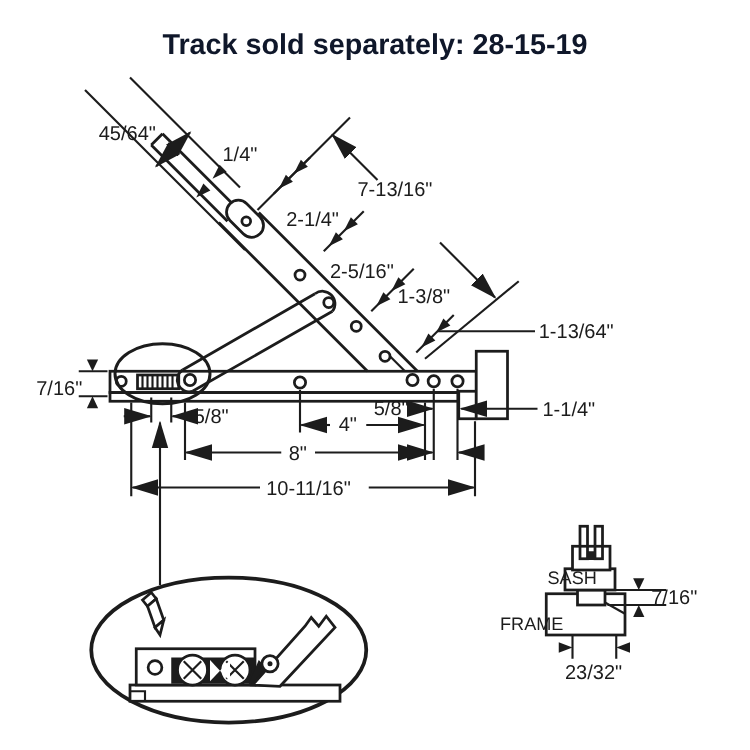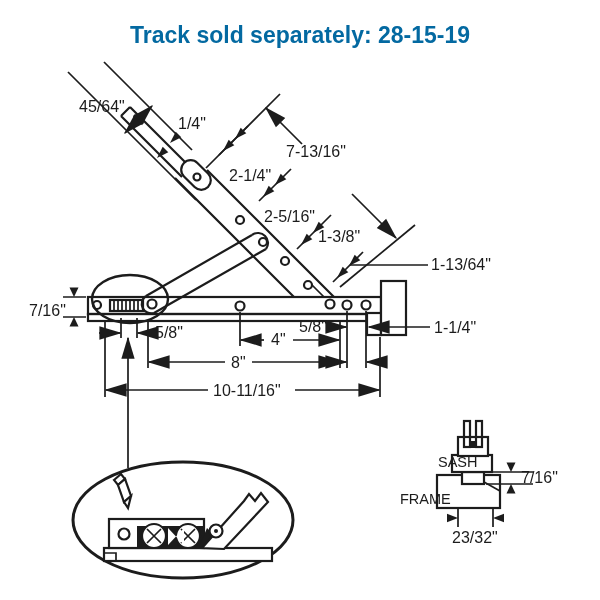--- a/index.html
+++ b/index.html
@@ -1,19 +1,19 @@
 <!DOCTYPE html>
 <html><head>
 <meta charset="utf-8">
 <style>
   html,body{margin:0;padding:0;background:#fff;}
   #stage{position:relative;width:600px;height:600px;background:#fff;overflow:hidden;
          font-family:"Liberation Sans", sans-serif;}
   .title{position:absolute;left:0;top:22px;width:600px;text-align:center;
-         font-size:23px;font-weight:bold;color:#0369a1;letter-spacing:0px;}
+         font-size:23px;font-weight:bold;color:#0f172a;letter-spacing:0px;}
   svg{position:absolute;left:0;top:0;}
   svg text{font-family:"Liberation Sans", sans-serif;font-size:16px;fill:#1c1c1c;}
   text.small{font-size:14.5px;}
   .ln{fill:none;stroke:#1c1c1c;stroke-width:2.2;}
   .thin{fill:none;stroke:#1c1c1c;stroke-width:1.7;}
   .wf{fill:#ffffff;stroke:#1c1c1c;stroke-width:2.2;}
   .blk{fill:#1c1c1c;stroke:none;}
   .whs{fill:#ffffff;stroke:none;}
 </style>
 </head>

